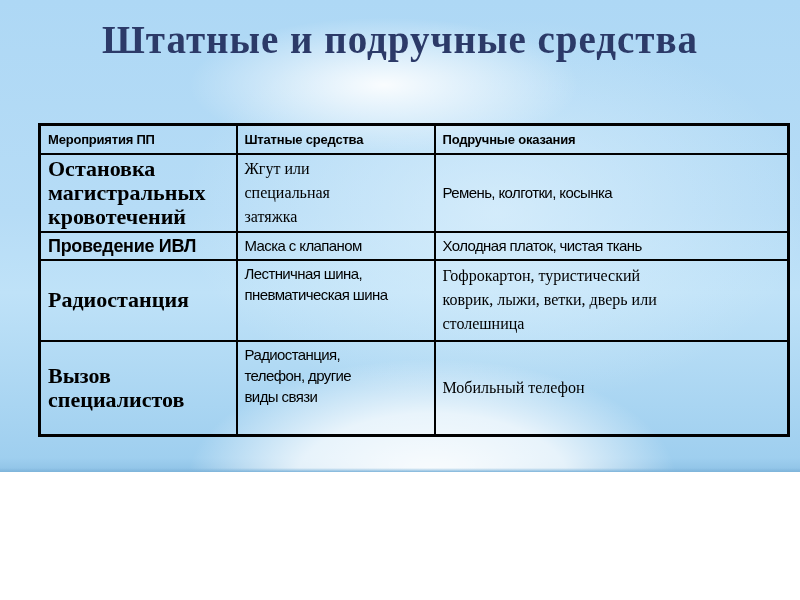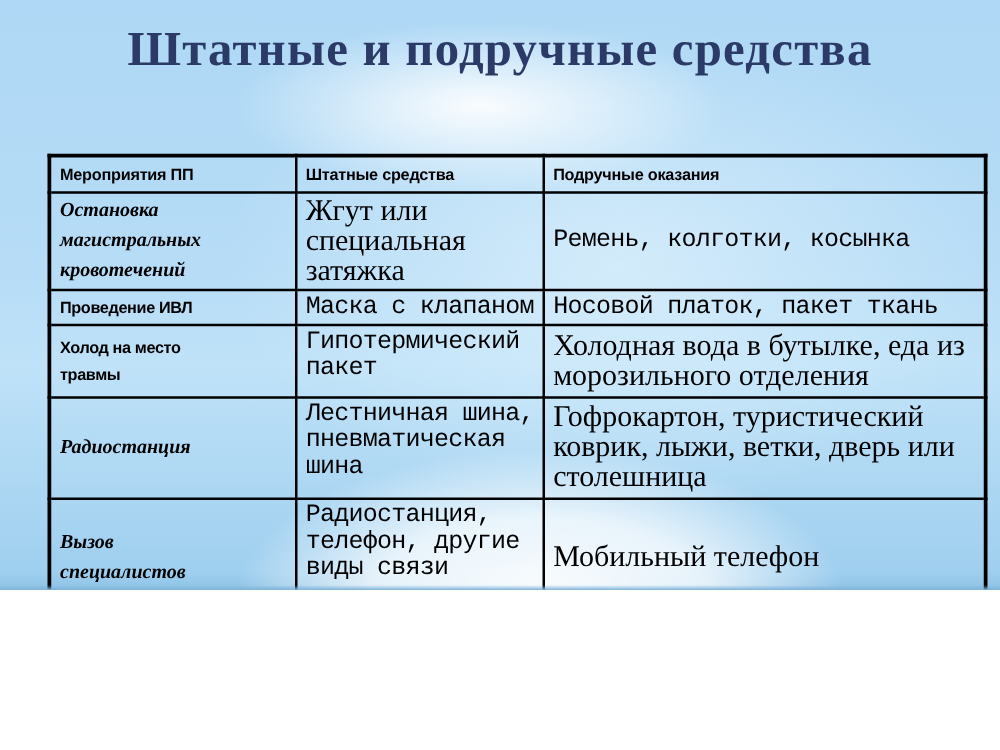--- a/index.html
+++ b/index.html
@@ -48,24 +48,24 @@
     font-family: "Liberation Sans", sans-serif;
     font-weight: bold;
     font-size: 13px;
     letter-spacing: -0.2px;
     text-align: left;
     vertical-align: middle;
   }
   td.c1 { vertical-align: middle; }
   td.c2 { vertical-align: top; padding-top: 4px; }
   td.c3 { vertical-align: middle; padding-left: 15px; }
-  .serifB { font-family: "Liberation Serif", serif; font-weight: bold; font-size: 16px; line-height: 24px; font-style: italic; }
-  .sansB  { font-family: "Liberation Sans", sans-serif; font-weight: bold; font-size: 13px; letter-spacing: -0.3px; line-height: 22px; }
-  .serif  { font-family: "Liberation Serif", serif; font-size: 24px; line-height: 24px; }
-  .sansN  { font-family: Liberation Mono, monospace; font-size: 20px; letter-spacing: -0.6px; line-height: 21px; }
+  .serifB { font-family: "Liberation Serif", serif; font-weight: bold; font-size: 22px; line-height: 24px; }
+  .sansB  { font-family: "Liberation Sans", sans-serif; font-weight: bold; font-size: 18px; letter-spacing: -0.3px; line-height: 22px; }
+  .serif  { font-family: "Liberation Serif", serif; font-size: 16px; line-height: 24px; }
+  .sansN  { font-family: Liberation Sans, sans-serif; font-size: 15px; letter-spacing: -0.6px; line-height: 21px; }
   tr.hrow  { height: 29px; }
   tr.r1 { height: 76px; }
   tr.r2 { height: 27px; }
   tr.r3 { height: 48px; }
   tr.r4 { height: 58px; }
   tr.r5 { height: 69px; }
   tr.r6 { height: 81px; }
   tr.r7 { height: 95px; }
   .bottom-edge {
     position: absolute;
@@ -102,29 +102,21 @@
 магистральных
 кровотечений</td>
         <td class="c2 serif">Жгут или
 специальная
 затяжка</td>
         <td class="c3 sansN">Ремень, колготки, косынка</td>
       </tr>
       <tr class="r2">
         <td class="c1 sansB">Проведение ИВЛ</td>
         <td class="c2 sansN">Маска с клапаном</td>
-        <td class="c3 sansN">Носовой платок, пакет ткань</td>
-      </tr>
-      <tr class="r4">
-        <td class="c1 sansB">Холод на место
-травмы</td>
-        <td class="c2 sansN">Гипотермический
-пакет</td>
-        <td class="c3 serif">Холодная вода в бутылке, еда из
-морозильного отделения</td>
+        <td class="c3 sansN">Холодная платок, чистая ткань</td>
       </tr>
       <tr class="r6">
         <td class="c1 serifB">Радиостанция</td>
         <td class="c2 sansN">Лестничная шина,
 пневматическая шина</td>
         <td class="c3 serif">Гофрокартон, туристический
 коврик, лыжи, ветки, дверь или
 столешница</td>
       </tr>
       <tr class="r7">

